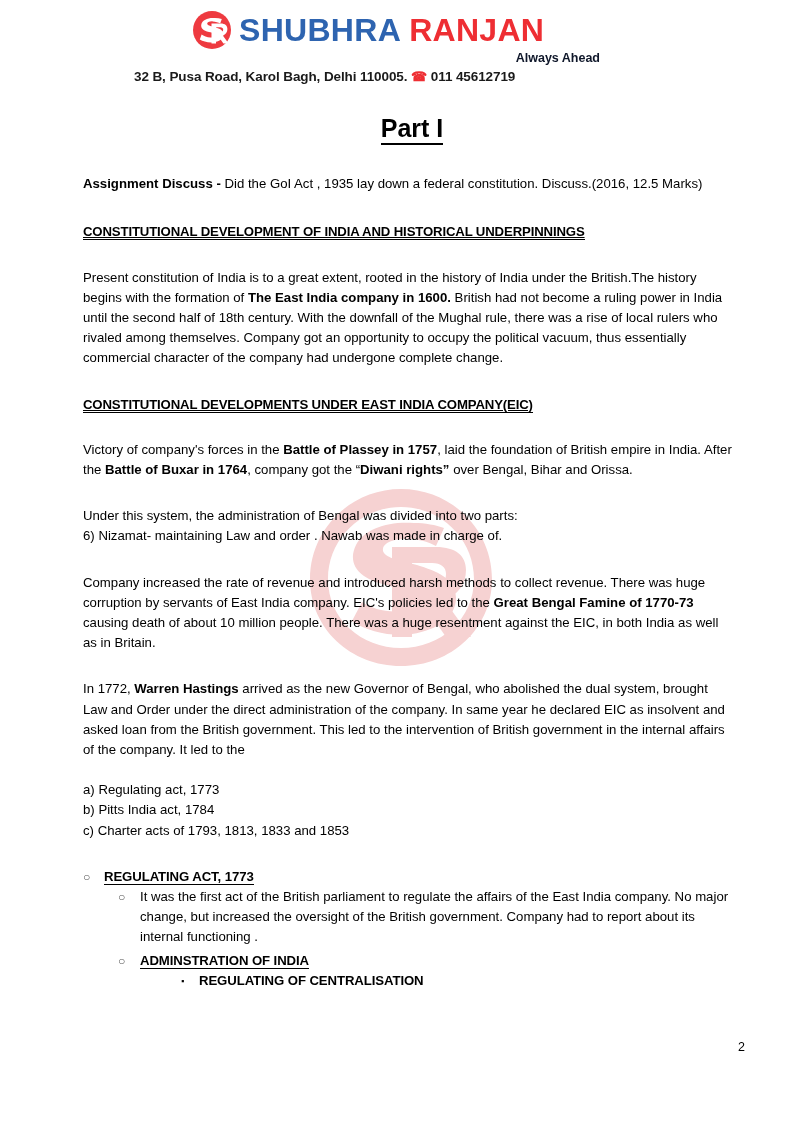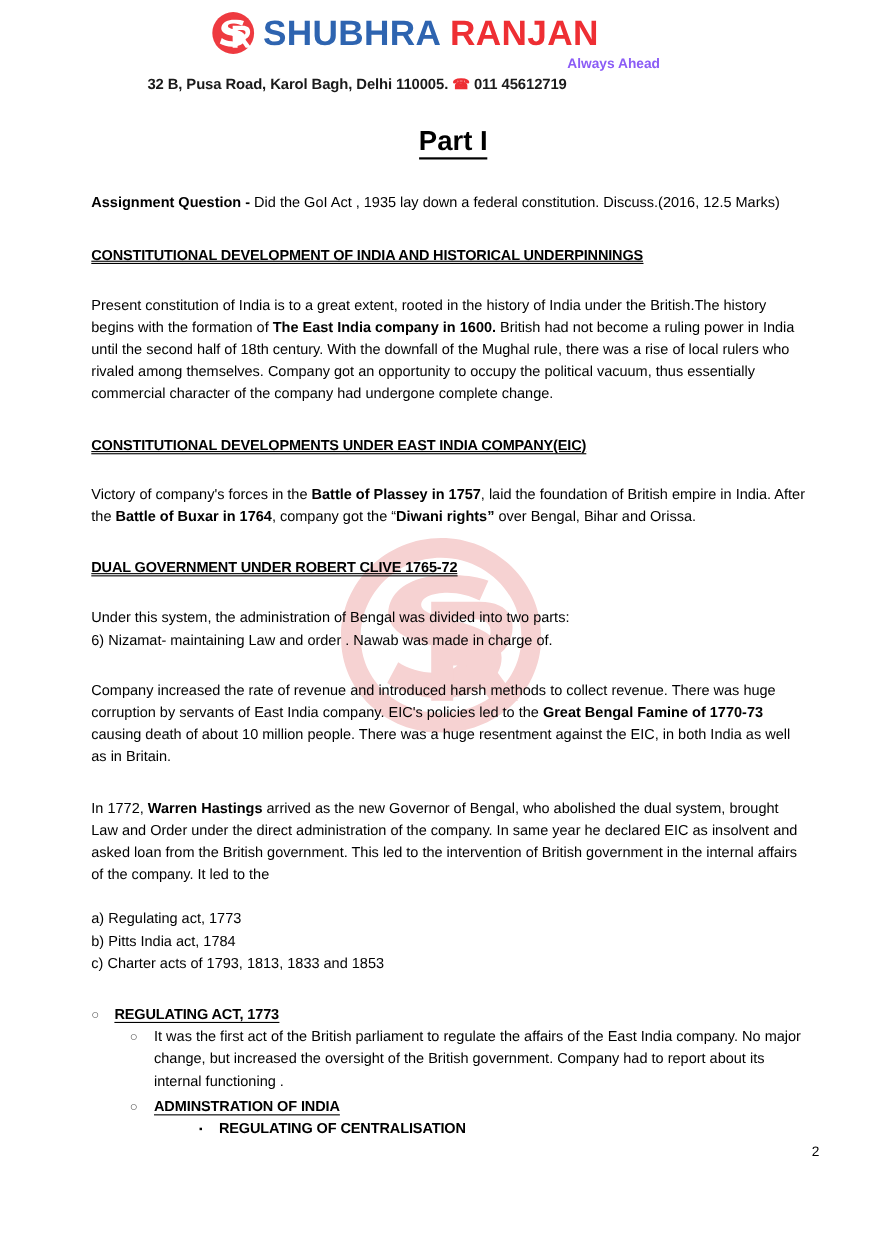--- a/index.html
+++ b/index.html
@@ -63,21 +63,21 @@
     font-size: 32px;
     font-weight: bold;
     letter-spacing: 0.3px;
     line-height: 40px;
     white-space: nowrap;
   }
   .brand-1 { color: #2E64B0; }
   .brand-2 { color: #EE2E33; }
   .tagline {
     text-align: right;
-    color: #8b5cf6;
+    color: #0f172a;
     font-size: 12.5px;
     font-weight: bold;
     line-height: 14px;
     margin-top: 1px;
     padding-right: 2px;
   }
   .address {
     margin-top: 4px;
     font-size: 13.5px;
     font-weight: bold;
@@ -248,31 +248,30 @@
       </div>
       <div class="tagline">Always Ahead</div>
       <div class="address"><span>32 B, Pusa Road, Karol Bagh, Delhi 110005. </span><span class="phone-icon">☎</span><span> 011 45612719</span></div>
     </div>
   </div>
 
   <div class="doc">
 
     <div class="part-title"><span>Part I</span></div>
 
-    <p class="assignment"><b>Assignment Question - </b><span>Did the GoI Act , 1935 lay down a federal constitution. Discuss.(2016, 12.5 Marks)</span></p>
+    <p class="assignment"><b>Assignment Discuss - </b><span>Did the GoI Act , 1935 lay down a federal constitution. Discuss.(2016, 12.5 Marks)</span></p>
 
     <h2 class="sec"><span>CONSTITUTIONAL DEVELOPMENT OF INDIA AND HISTORICAL UNDERPINNINGS</span></h2>
 
     <p class="para"><span>Present constitution of India is to a great extent, rooted in the history of India under the British.The history begins with the formation of </span><b>The East India company in 1600.</b><span> British had not become a ruling power in India until the second half of 18th century. With the downfall of the Mughal rule, there was a rise of local rulers who rivaled among themselves. Company got an opportunity to occupy the political vacuum, thus essentially commercial character of the company had undergone complete change.</span></p>
 
     <h2 class="sec"><span>CONSTITUTIONAL DEVELOPMENTS UNDER EAST INDIA COMPANY(EIC)</span></h2>
 
     <p class="para"><span>Victory of company's forces in the </span><b>Battle of Plassey in 1757</b><span>, laid the foundation of British empire in India. After the </span><b>Battle of Buxar in 1764</b><span>, company got the “</span><b>Diwani rights”</b><span> over Bengal, Bihar and Orissa.</span></p>
 
-    <h2 class="sec"><span>DUAL GOVERNMENT UNDER ROBERT CLIVE 1765-72</span></h2>
 
     <div class="lines">
       <div>Under this system, the administration of Bengal was divided into two parts:</div>
       <div>6) Nizamat- maintaining Law and order . Nawab was made in charge of.</div>
     </div>
 
     <p class="para"><span>Company increased the rate of revenue and introduced harsh methods to collect revenue. There was huge corruption by servants of East India company. EIC's policies led to the </span><b>Great Bengal Famine of 1770-73</b><span> causing death of about 10 million people. There was a huge resentment against the EIC, in both India as well as in Britain.</span></p>
 
     <p class="para tight"><span>In 1772, </span><b>Warren Hastings</b><span> arrived as the new Governor of Bengal, who abolished the dual system, brought Law and Order under the direct administration of the company. In same year he declared EIC as insolvent and asked loan from the British government. This led to the intervention of British government in the internal affairs of the company. It led to the</span></p>
 

